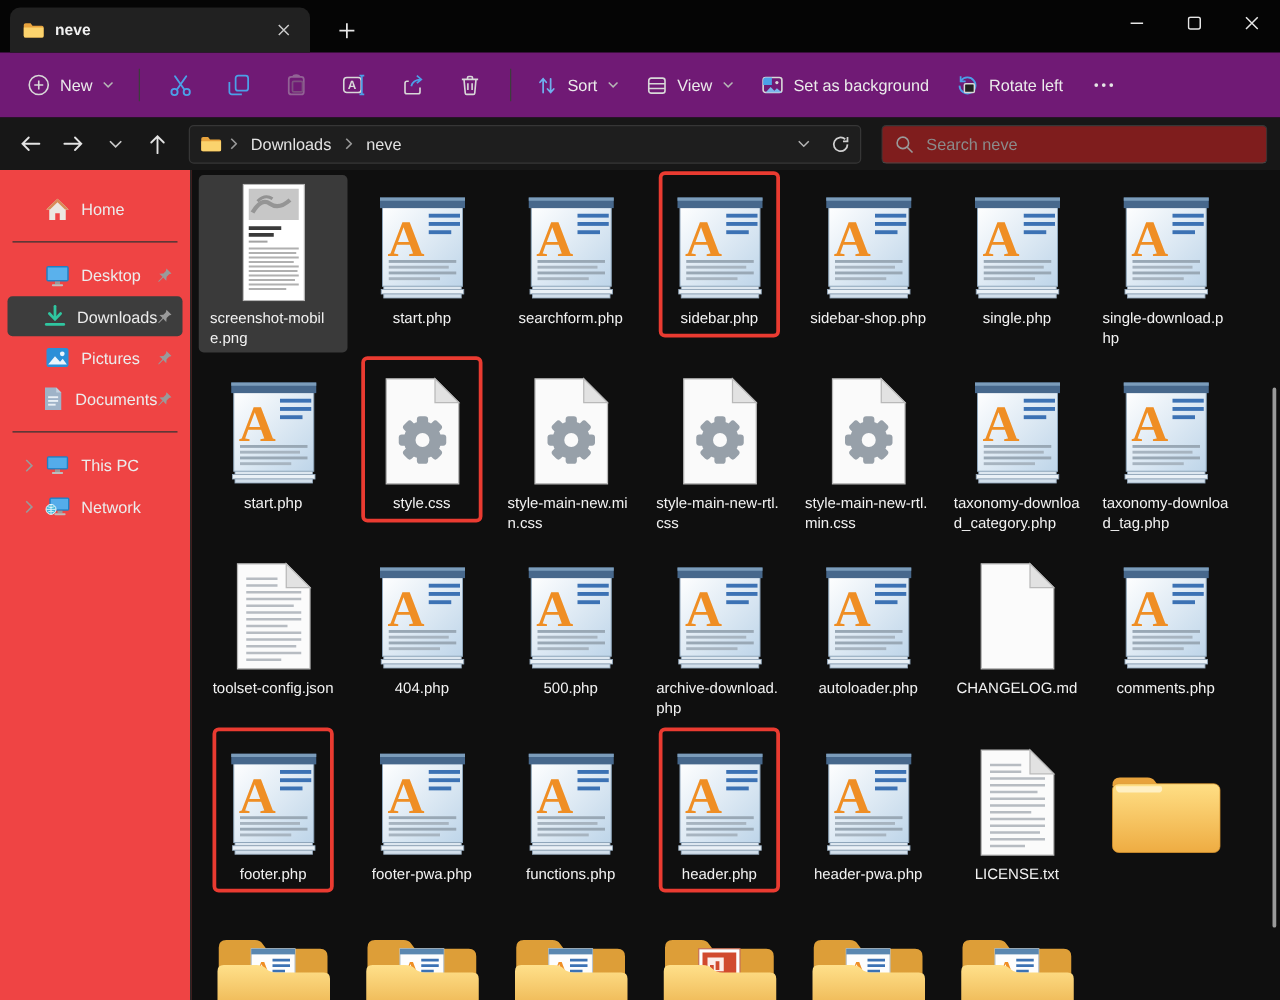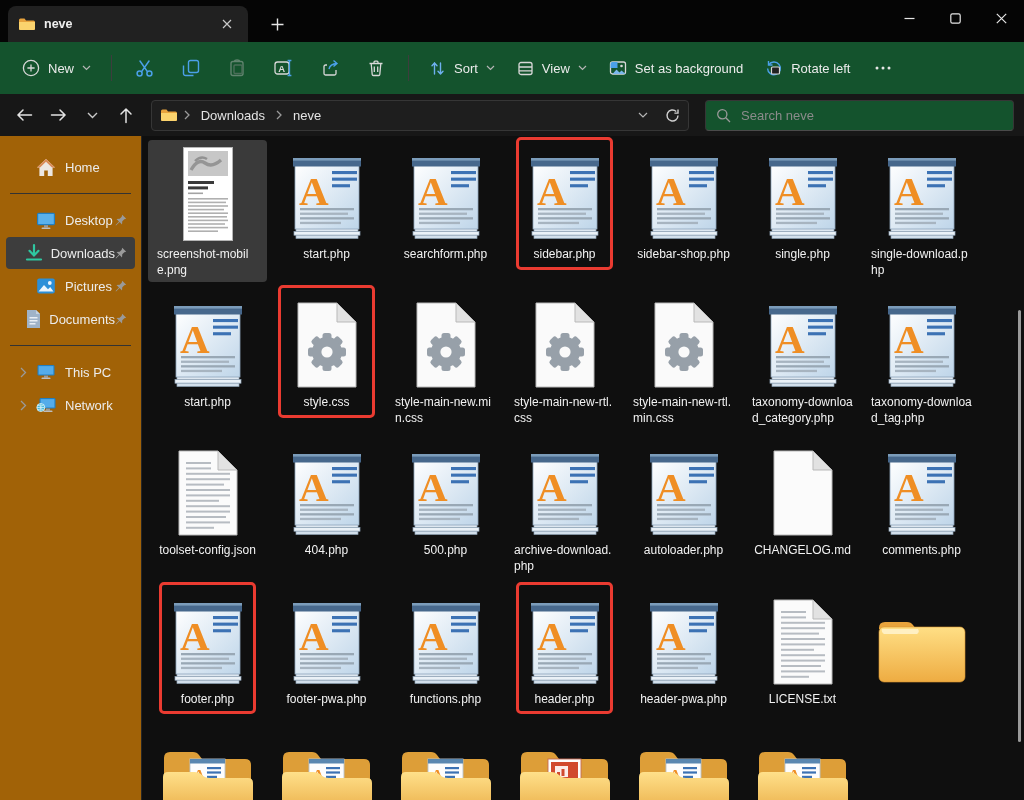--- a/index.html
+++ b/index.html
@@ -12,47 +12,47 @@
   .tab { width:240px; height:36px; margin-left:8px; background:#212121;
     border-radius:8px 8px 0 0; display:flex; align-items:center; padding:0 10px; gap:9px; }
   .tab-title { color:#f0f0f0; font-size:12.5px; font-weight:bold; flex:1; }
   .tab-close { width:22px; height:22px; border-radius:4px; display:flex; align-items:center; justify-content:center; }
   .newtab { width:30px; height:30px; margin:0 0 3px 14px; display:flex; align-items:center; justify-content:center; border-radius:4px; }
   .tb-spacer { flex:1; }
   .winctl { display:flex; align-self:flex-start; }
   .wbtn { width:46px; height:36px; display:flex; align-items:center; justify-content:center; }
 
   
-  .commandbar { height:52px; background:#14532d; display:flex; align-items:center;
+  .commandbar { height:52px; background:#701a75; display:flex; align-items:center;
     padding:18px 12px; gap:2px; }
   .cmd { background:none; border:none; color:#ebebeb; font-size:13px;
     font-family:inherit; display:flex; align-items:center; gap:8px;
     padding:7px 10px; border-radius:4px; }
   .cmd.iconic { padding:7px 13px; }
   .vsep { width:1px; height:26px; background:#3d3d3d; margin:0 8px; }
   .dim { opacity:.45; }
 
   
   .addressrow { height:42px; background:#171717; display:flex; align-items:center; padding:0 10px; gap:4px; }
   .navbtn { width:30px; height:30px; display:flex; align-items:center; justify-content:center; border-radius:4px; }
   .crumbfield { width:544px; height:31px; margin-left:6px; background:#1e1e1e;
     border:1px solid #363636; border-radius:4px; display:flex; align-items:center;
     padding:0 8px; gap:7px; }
   .crumb { color:#e3e3e3; font-size:13px; padding:2px 4px; border-radius:3px; }
   .crumb-spacer { flex:1; }
-  .searchfield { width:312px; height:31px; margin-left:12px; background:#14532d;
+  .searchfield { width:312px; height:31px; margin-left:12px; background:#7f1d1d;
     border:1px solid #363636; border-bottom-color:#4a4a4a; border-radius:4px;
     display:flex; align-items:center; padding:0 10px; gap:10px; }
   .searchfield input { flex:1; background:transparent; border:none; outline:none;
     color:#cfcfcf; font-size:13px; font-family:inherit; }
   .searchfield input::placeholder { color:#8b8b8b; }
 
   
   .content { display:flex; height:664px; background:#0f0f0f; }
-  aside { width:142px; background:#a16207; border-right:1px solid #262626;
+  aside { width:153px; background:#ef4444; border-right:1px solid #262626;
     padding-top:14px; flex-shrink:0; }
   .sb-item { height:32px; margin:1px 6px; border-radius:4px; display:flex;
     align-items:center; padding:0 8px 0 6px; }
   .sb-item.sel { background:#3d3d3d; }
   .sb-chev { width:22px; display:flex; justify-content:center; }
   .sb-ic { width:24px; display:flex; justify-content:center; margin-right:7px; }
   .sb-label { color:#ececec; font-size:13px; white-space:nowrap; }
   .sb-pin { margin-left:auto; display:flex; }
   .sb-sep { height:1px; background:#333; margin:10px 10px 10px 10px; }
 

